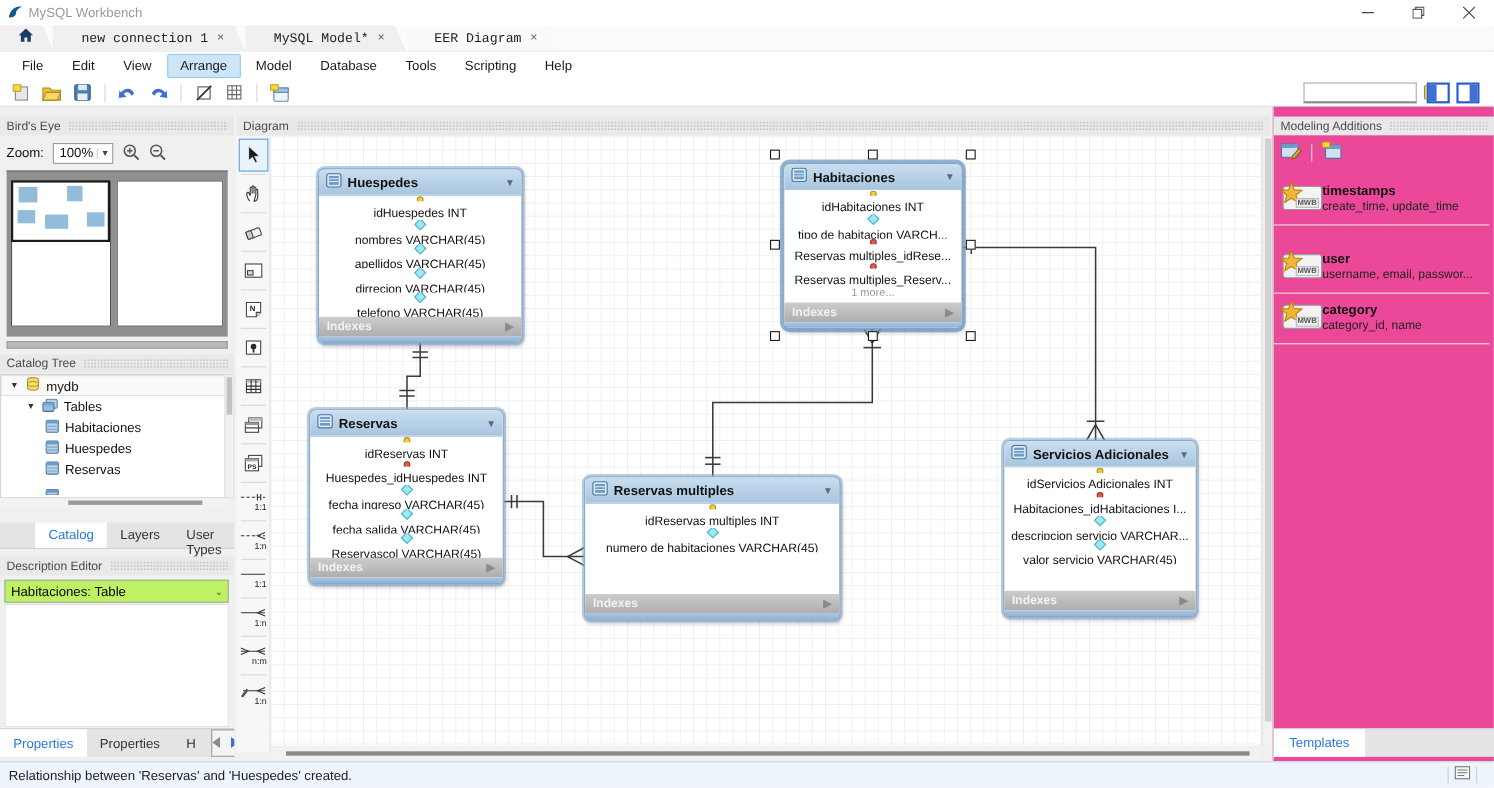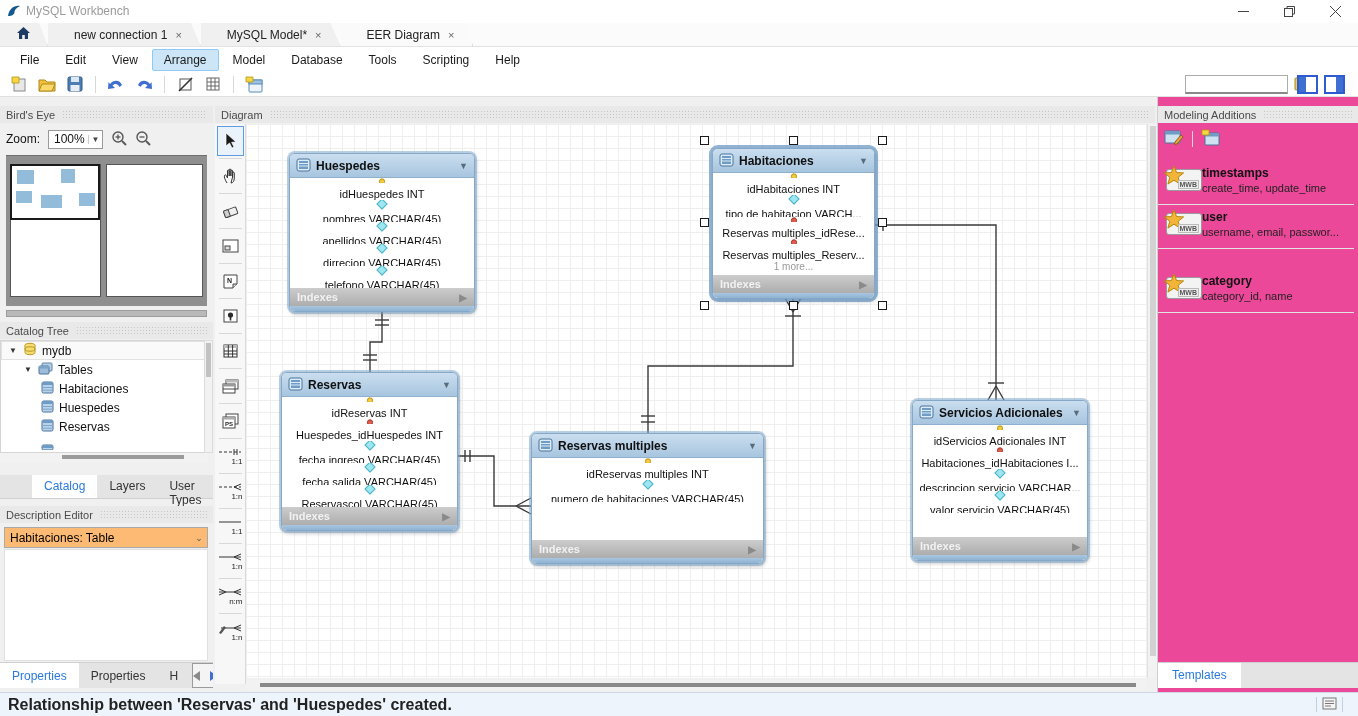--- a/index.html
+++ b/index.html
@@ -6,21 +6,21 @@
   html,body { width:1358px; height:716px; font-family:"Liberation Sans",sans-serif; background:#fff; overflow:hidden; }
 
   
   #titlebar { position:absolute; left:0; top:0; width:1358px; height:23px; background:#fff; }
   #titlebar .title { position:absolute; left:26px; top:4px; font-size:12px; color:#9a9a9a; }
   #titlebar .app-icon { position:absolute; left:6px; top:3px; }
   .winbtn { position:absolute; top:0; width:46px; height:23px; display:flex; align-items:center; justify-content:center; }
   #btn-min { right:92px; } #btn-max { right:46px; } #btn-close { right:0; }
 
   
-  #tabbar { position:absolute; left:0; top:23px; width:1358px; height:24px; background:#fbfbfb; border-bottom:1px solid #e3e3e3; display:flex; align-items:stretch; }
+  #tabbar { position:absolute; left:0; top:23px; width:1358px; height:24px; background:#fbfbfb; border-bottom:1px solid #e3e3e3; display:flex; align-items:stretch;font-family:Liberation Mono, monospace; }
   .home-tab { width:48px; display:flex; align-items:center; justify-content:center; background:#f0f0f0; border-right:1px solid #d8d8d8; clip-path:polygon(0 0,calc(100% - 9px) 0,100% 100%,0 100%); }
   .doc-tab { display:flex; align-items:center; gap:8px; padding:0 18px 0 26px; font-size:12px; color:#222; background:#f0f0f0; border-right:1px solid #d8d8d8; clip-path:polygon(0 0,calc(100% - 10px) 0,100% 100%,0 100%); }
   .doc-tab.active { background:#fafafa; }
   .tab-close { color:#666; font-size:11px; }
 
   
   #menubar { position:absolute; left:0; top:47px; width:1358px; height:25px; background:#fff; display:flex; align-items:center; padding-left:8px; gap:2px; }
   .menu-item { font-size:12px; color:#1a1a1a; padding:3px 11px; border:1px solid transparent; }
   .menu-item.active { background:#cde6f7; border:1px solid #90c8f6; border-radius:2px; }
 
@@ -58,21 +58,21 @@
   .tw { width:10px; font-size:8px; color:#333; text-align:center; }
   .indent1 { padding-left:22px; } .indent2 { padding-left:40px; }
   #tree-vscroll { position:absolute; right:0; top:243px; width:9px; height:113px; background:#f2f2f2; border:1px solid #dcdcdc; }
   #tree-vscroll .thumb { position:absolute; left:1px; top:2px; width:5px; height:34px; background:#c2c2c2; }
   #tree-hscroll { position:absolute; left:0; top:356px; width:208px; height:9px; background:#f2f2f2; }
   #tree-hscroll .thumb { position:absolute; left:62px; top:2px; width:122px; height:4px; background:#9b9b9b; }
   #cat-tabs { position:absolute; left:0; top:378px; width:213px; height:24px; display:flex; background:#e4e4e4; border-bottom:1px solid #d0d0d0;padding-left:32px; }
   .cat-tab { padding:4px 12px; font-size:12px; color:#333; }
   .cat-tab.active { background:#fff; color:#2a7ade; }
   #desc-header { position:absolute; left:0; top:409px; width:213px; }
-  #desc-select { position:absolute; left:4px; top:430px; width:204px; height:21px; background:#fdba74; border:1px solid #a8a8a8; display:flex; align-items:center; font-size:12px; }
+  #desc-select { position:absolute; left:4px; top:430px; width:204px; height:21px; background:#bef264; border:1px solid #a8a8a8; display:flex; align-items:center; font-size:12px; }
   #desc-select .val { flex:1; padding-left:5px; }
   #desc-select .arrow { width:16px; color:#555; font-size:9px; text-align:center; }
   #desc-fill { position:absolute; left:4px; top:452px; width:204px; height:112px; background:#fff; border:1px solid #e0e0e0; }
   #sb-bottom-tabs { position:absolute; left:0; top:565px; width:213px; height:26px; background:#e4e4e4; display:flex; align-items:stretch; border-top:1px solid #d0d0d0; }
   .sbb-tab { padding:6px 12px; font-size:12px; color:#333; white-space:nowrap; }
   .sbb-tab.active { background:#fff; color:#2a7ade; }
   #sbb-nav { margin-left:2px; width:44px; border:1px solid #9a9a9a; background:#f4f4f4; display:flex; align-items:center; justify-content:center; gap:6px; }
 
   
   #center { position:absolute; left:213px; top:97px; width:944px; height:595px; background:#f0f0f0; }
@@ -125,21 +125,21 @@
   .mwb-badge { position:relative; width:36px; height:22px; border:1px solid #9a9a9a; border-radius:3px; background:#f3f3f3; flex:none; }
   .mwb-badge .mwb-text { position:absolute; right:2px; bottom:1px; font-size:7px; font-weight:bold; color:#555; border:1px solid #bbb; background:#eee; padding:0 1px; }
   .mwb-star { position:absolute; left:-4px; top:-5px; }
   .ma-name { font-weight:bold; font-size:12px; color:#111; }
   .ma-desc { font-size:11px; color:#222; margin-top:2px; white-space:nowrap; }
   #templates-row { position:absolute; left:0; top:565px; width:201px; height:26px; background:#e4e4e4; display:flex; border-top:1px solid #d0d0d0; }
   #templates-tab { background:#fff; color:#2a7ade; font-size:12px; padding:5px 14px; }
 
   
   #statusbar { position:absolute; left:0; top:692px; width:1358px; height:24px; background:#eef4fb; border-top:1px solid #cdd8e4; display:flex; align-items:center; }
-  #status-msg { font-size:16px; color:#222; padding-left:8px; flex:1;font-weight:bold; }
+  #status-msg { font-size:12px; color:#222; padding-left:8px; flex:1; }
   .st-sep { width:1px; height:15px; background:#c4cfdb; margin:0 5px; }
   #status-icons { display:flex; align-items:center; padding-right:10px; }
 </style>
 </head>
 <body>
 
 <div id="titlebar">
   <span class="app-icon">
     <svg width="16" height="16" viewBox="0 0 16 16">
         <path d="M2 13 C3 6 8 2 14 3 C10 5 8.5 7 8.5 9 C8.5 11.5 6 13 2 13 Z" fill="#13598f"></path>
@@ -845,21 +845,21 @@
       <svg class="mwb-star" width="22" height="22">
           <polygon points="11,1 13.6,7.6 20.6,7.9 15.2,12.3 17.1,19.1 11,15.2 4.9,19.1 6.8,12.3 1.4,7.9 8.4,7.6" fill="#f2b53a" stroke="#b8860b"></polygon>
         </svg>
       <span class="mwb-text">MWB</span>
     </span>
     <span>
       <div class="ma-name">timestamps</div>
       <div class="ma-desc">create_time, update_time</div>
     </span>
   </div>
-  <div class="ma-item" style="top:102px;">
+  <div class="ma-item" style="top:120px;">
     <span class="mwb-badge">
       <svg class="mwb-star" width="22" height="22">
           <polygon points="11,1 13.6,7.6 20.6,7.9 15.2,12.3 17.1,19.1 11,15.2 4.9,19.1 6.8,12.3 1.4,7.9 8.4,7.6" fill="#f2b53a" stroke="#b8860b"></polygon>
         </svg>
       <span class="mwb-text">MWB</span>
     </span>
     <span>
       <div class="ma-name">user</div>
       <div class="ma-desc">username, email, passwor...</div>
     </span>

